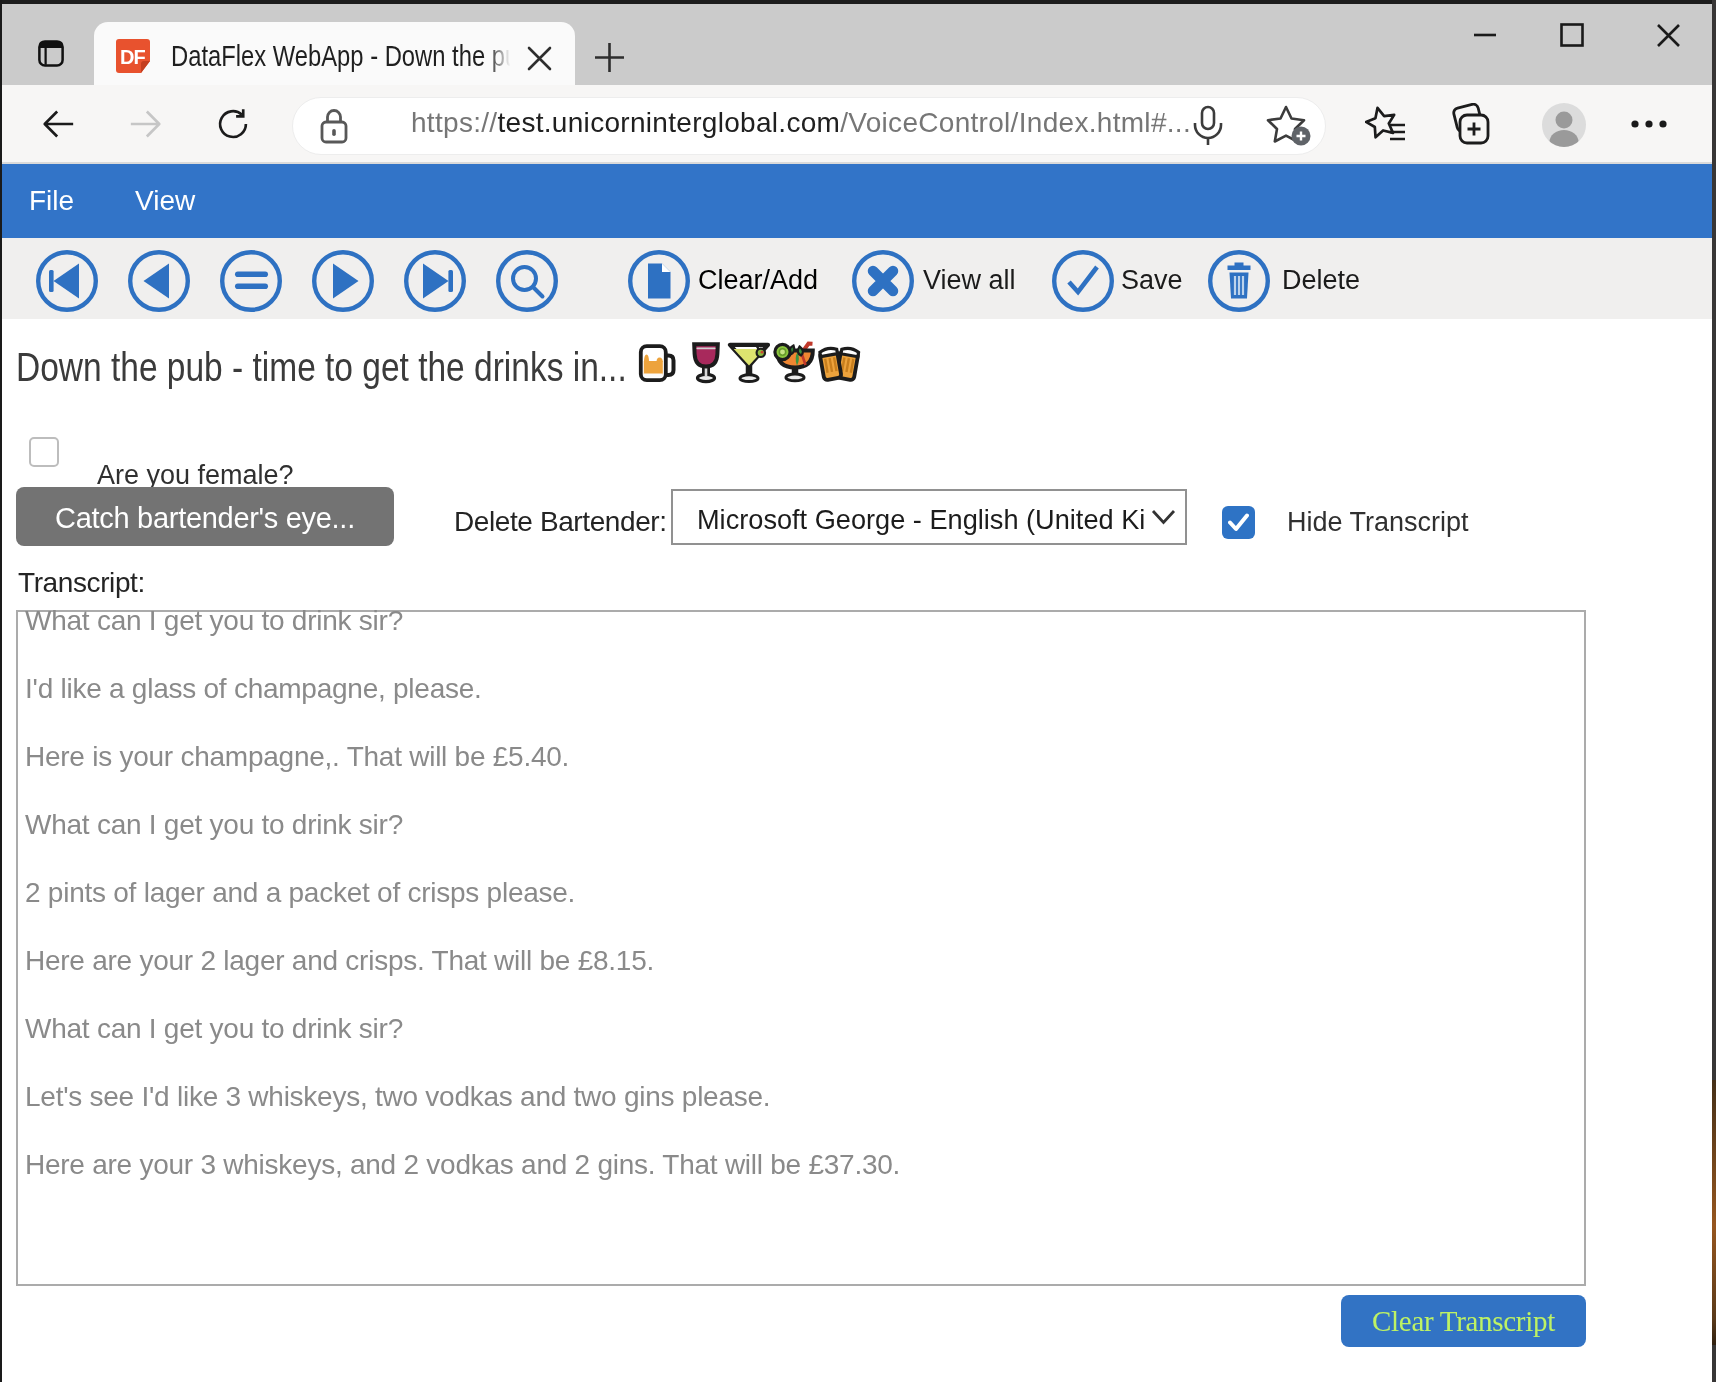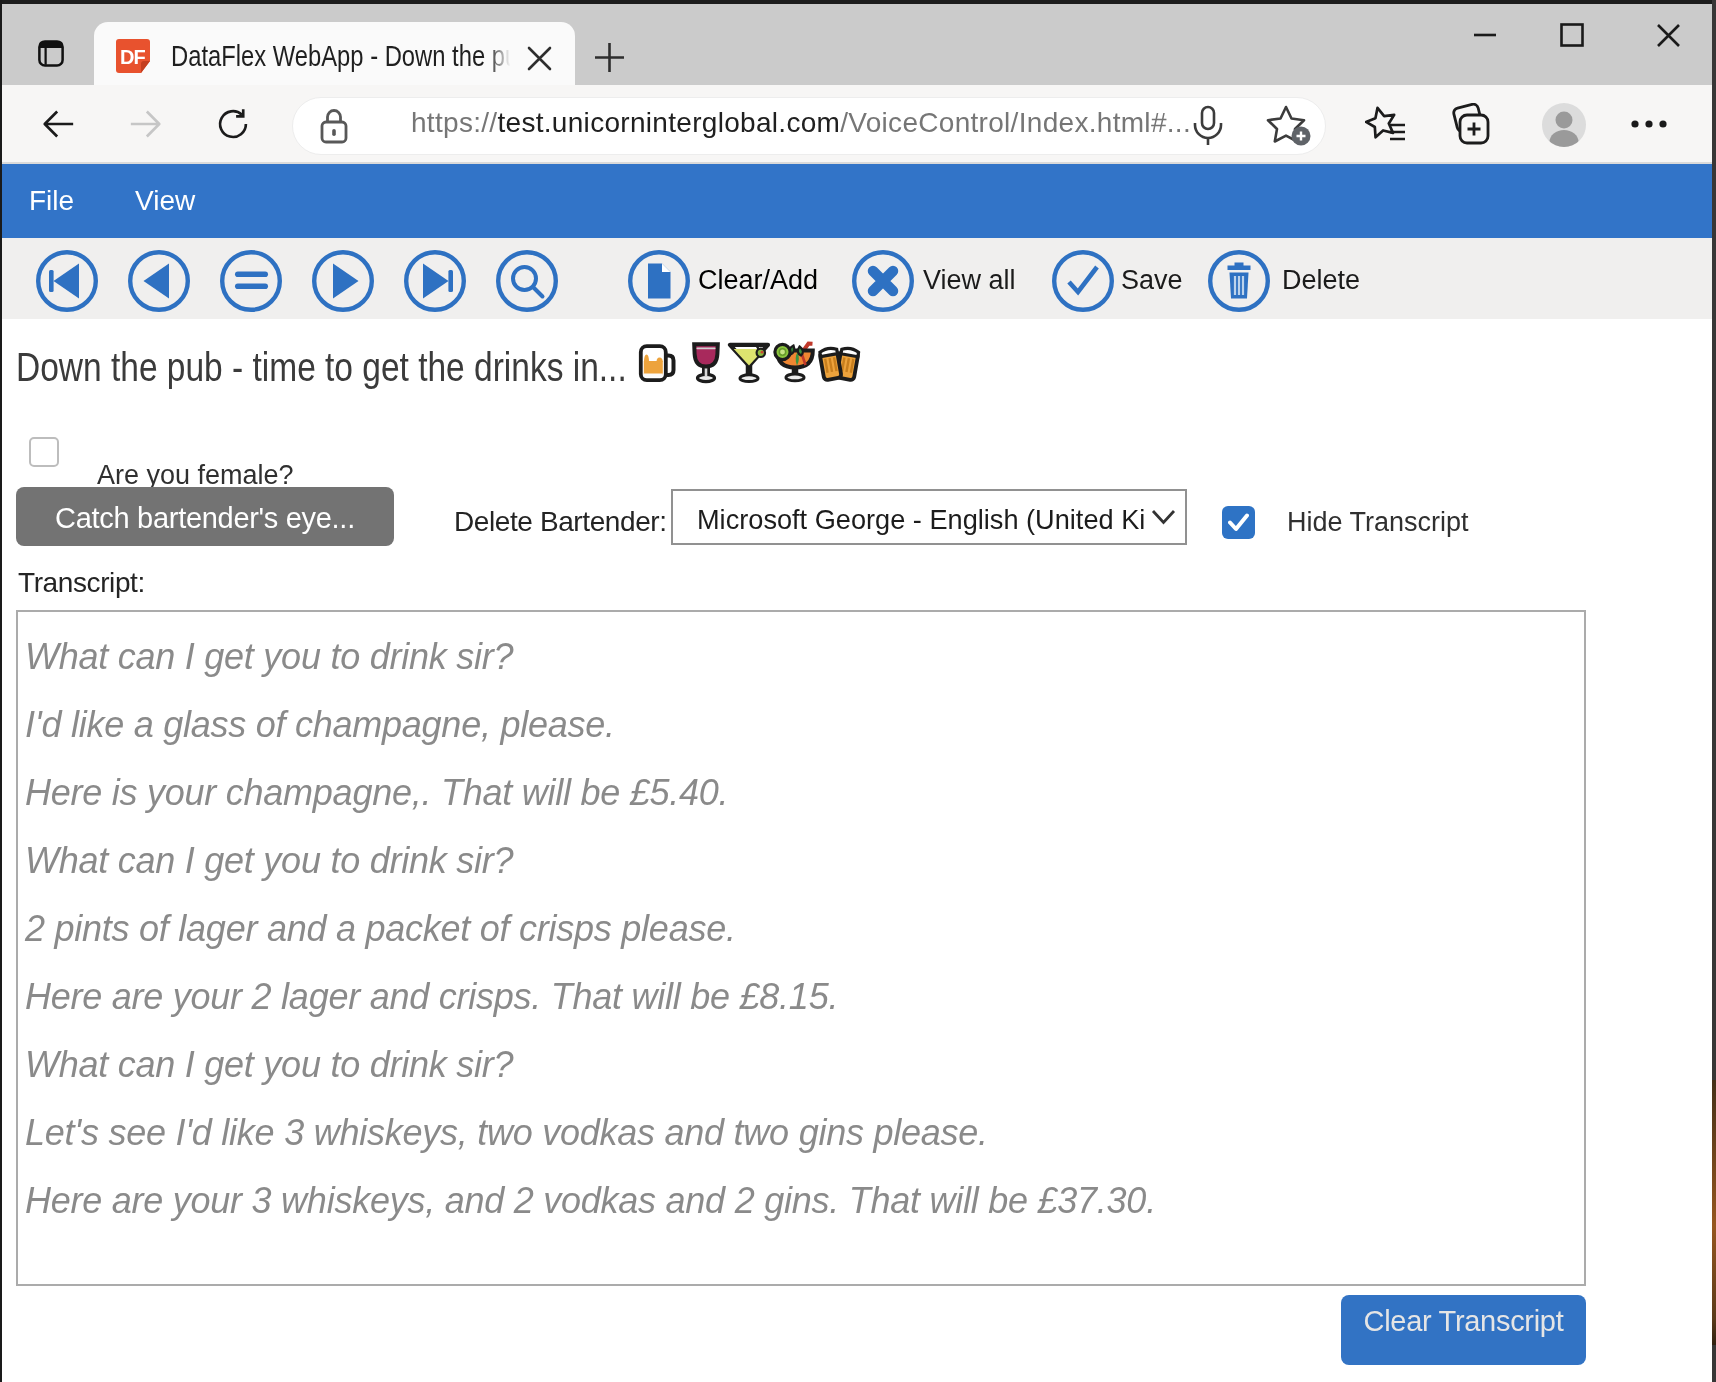--- a/index.html
+++ b/index.html
@@ -252,31 +252,31 @@
   <path d="M2 2 L12.5 13.5 L23 2" stroke="#333" stroke-width="2.8" fill="none"></path>
 </svg>
 <div class="abs" style="left:1222px;top:506px;width:33px;height:33px;background:#2e73c5;border-radius:6px;"></div>
 <svg class="abs" style="left:1228px;top:512px;" width="21" height="21" viewBox="0 0 21 21">
   <path d="M2 10.5 L8 17 L19 3.5" stroke="#fff" stroke-width="4" fill="none" stroke-linecap="round" stroke-linejoin="round"></path>
 </svg>
 <div class="abs" style="left:1287px;top:506px;height:33px;line-height:33px;font-size:27px;color:#303030;">Hide Transcript</div>
 
 <div class="abs" style="left:18px;top:566px;height:34px;line-height:34px;font-size:28px;color:#242424;letter-spacing:-0.4px;">Transcript:</div>
 <div class="abs" style="left:16px;top:610px;width:1570px;height:676px;border:2px solid #ababab;background:#fff;"></div>
-<div class="abs" style="left:25px;top:640px;width:1540px;font-size:36px;line-height:34px;color:#8a8a8a;letter-spacing:-0.25px;white-space:pre-line;font-style:italic;">What can I get you to drink sir?
+<div class="abs" style="left:25px;top:604px;width:1540px;font-size:28px;line-height:34px;color:#8a8a8a;letter-spacing:-0.25px;white-space:pre-line;">What can I get you to drink sir?
 
 I'd like a glass of champagne, please.
 
 Here is your champagne,. That will be £5.40.
 
 What can I get you to drink sir?
 
 2 pints of lager and a packet of crisps please.
 
 Here are your 2 lager and crisps. That will be £8.15.
 
 What can I get you to drink sir?
 
 Let's see I'd like 3 whiskeys, two vodkas and two gins please.
 
 Here are your 3 whiskeys, and 2 vodkas and 2 gins. That will be £37.30.</div>
 
-<div class="abs" style="left:1341px;top:1295px;width:245px;height:70px;background:#3273c4;border-radius:8px;color:#e5e5e5;font-size:29px;text-align:center;line-height:53px;letter-spacing:-0.3px;">Clear Transcript</div>
+<div class="abs" style="left:1341px;top:1295px;width:245px;height:52px;background:#3273c4;border-radius:8px;color:#bef264;font-size:29px;text-align:center;line-height:53px;letter-spacing:-0.3px;font-family:Liberation Serif, serif;">Clear Transcript</div>
 
 </body></html>

